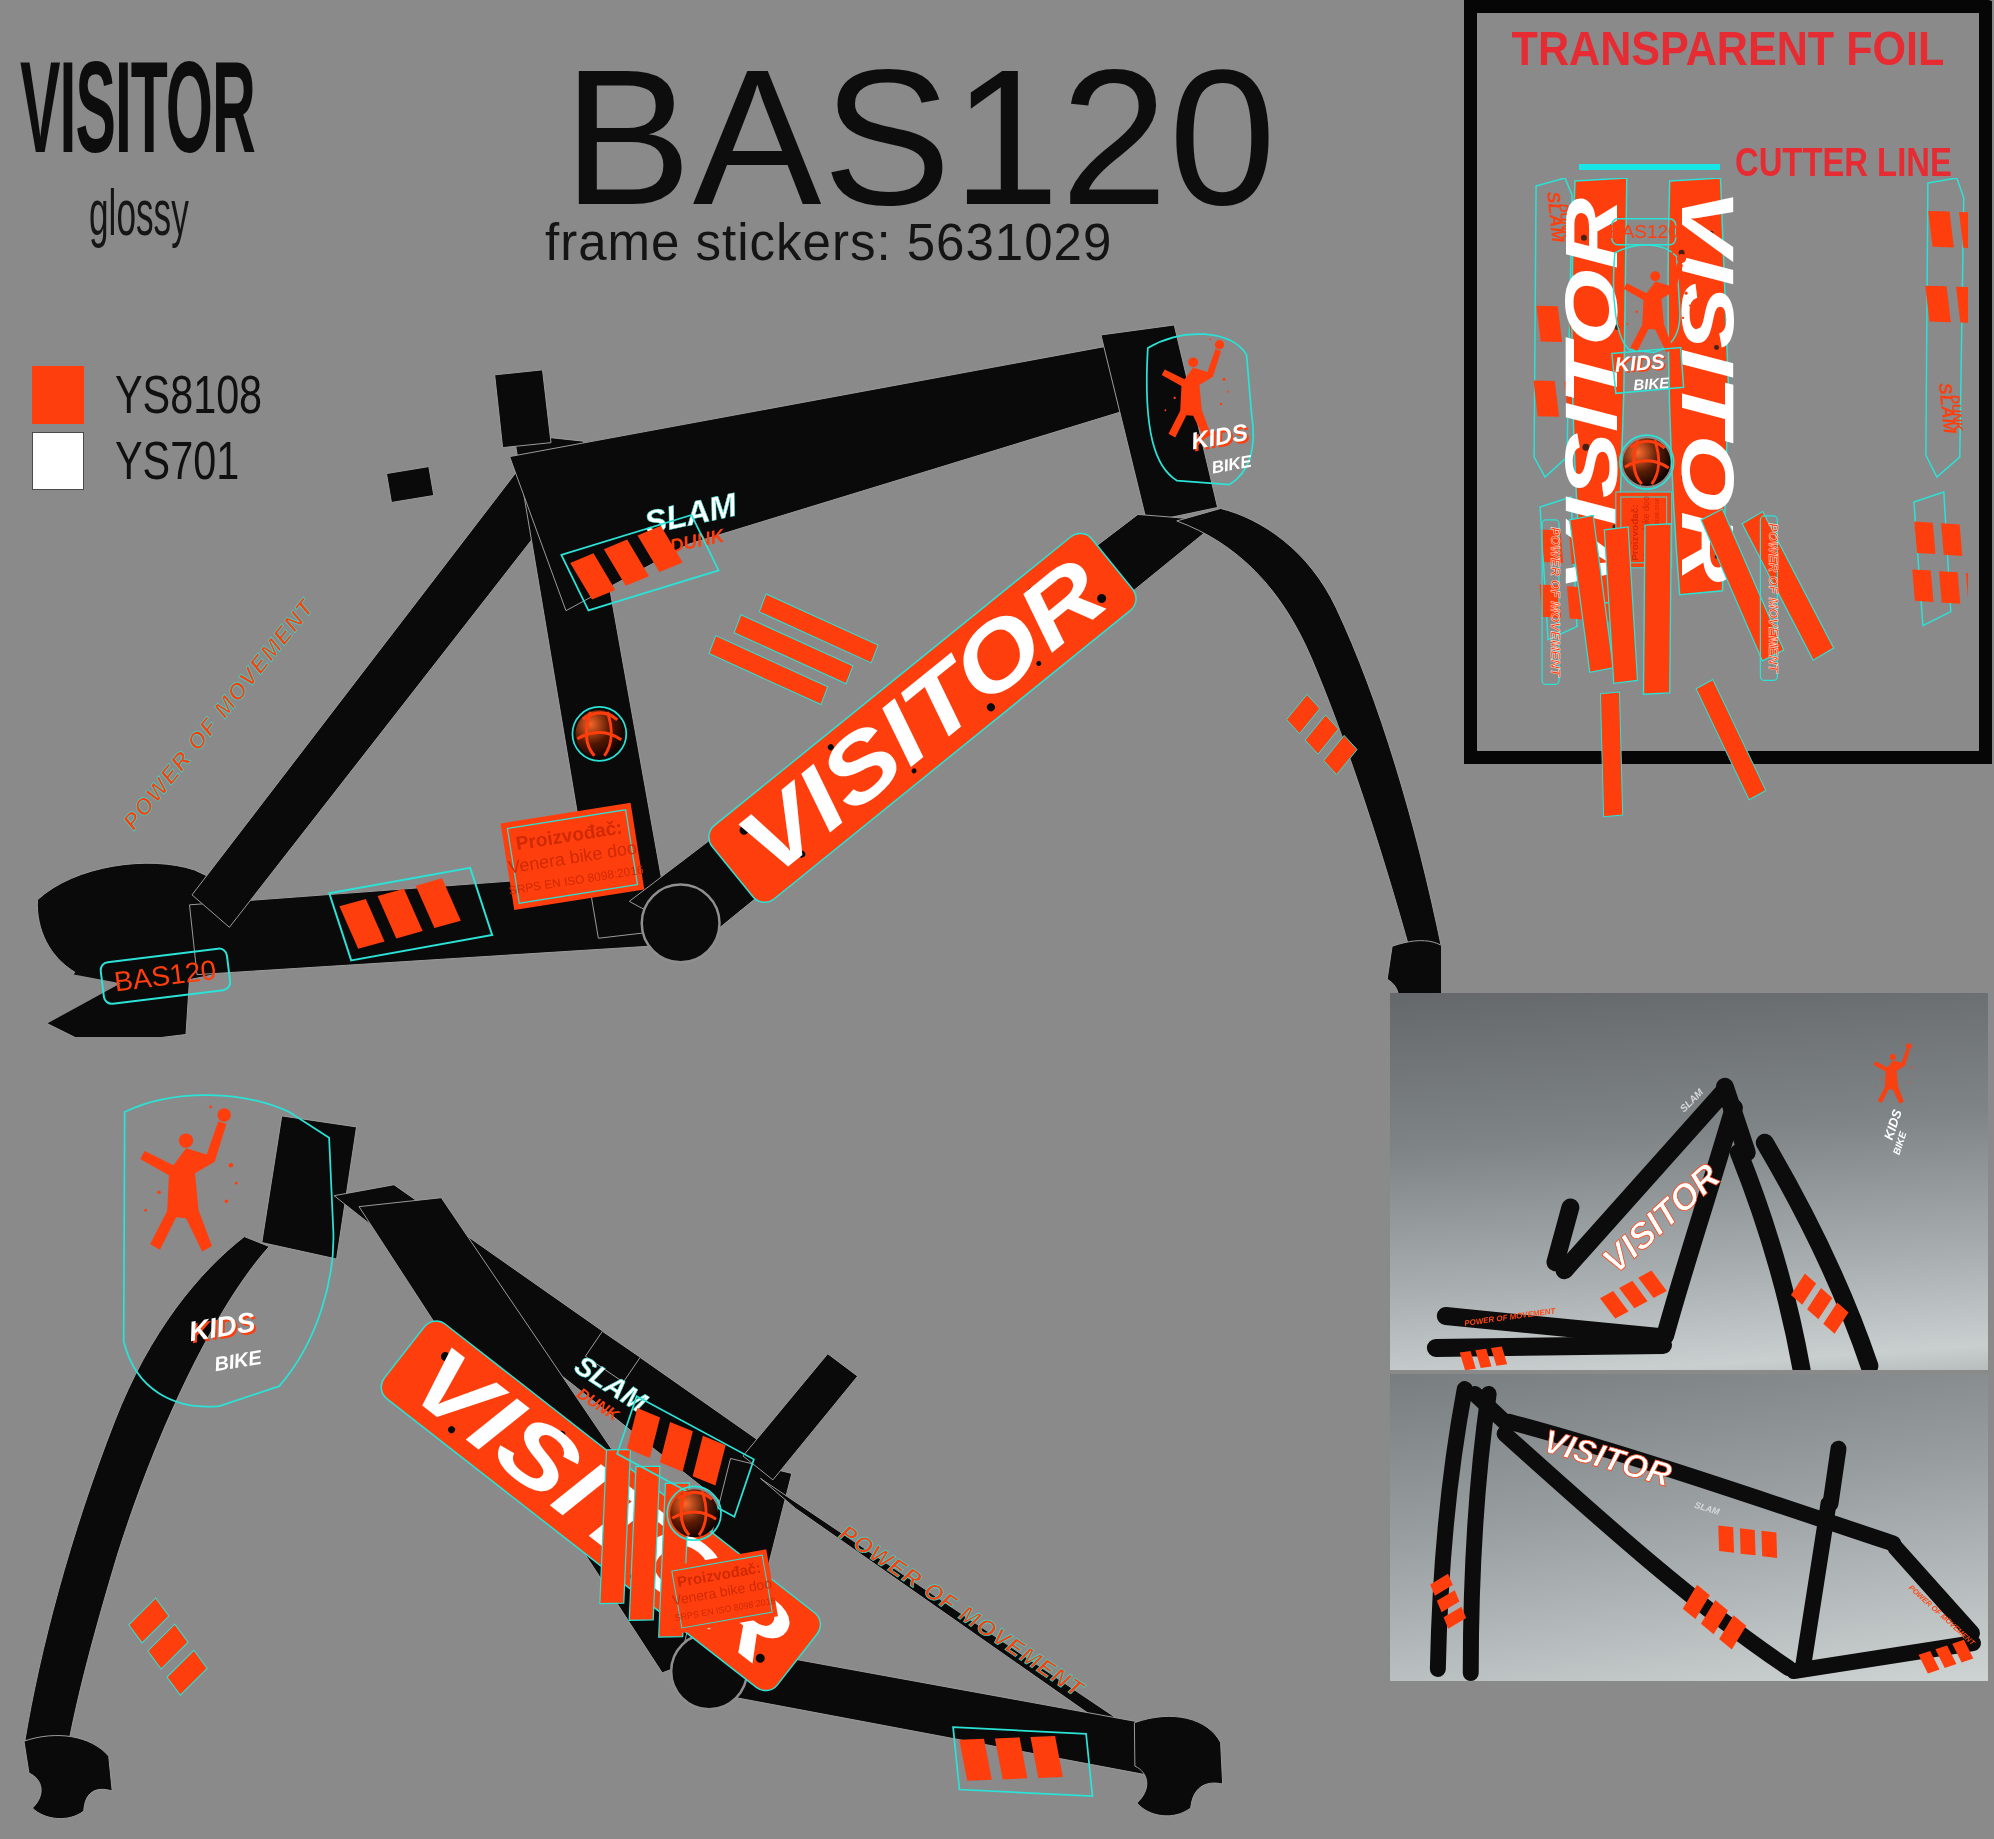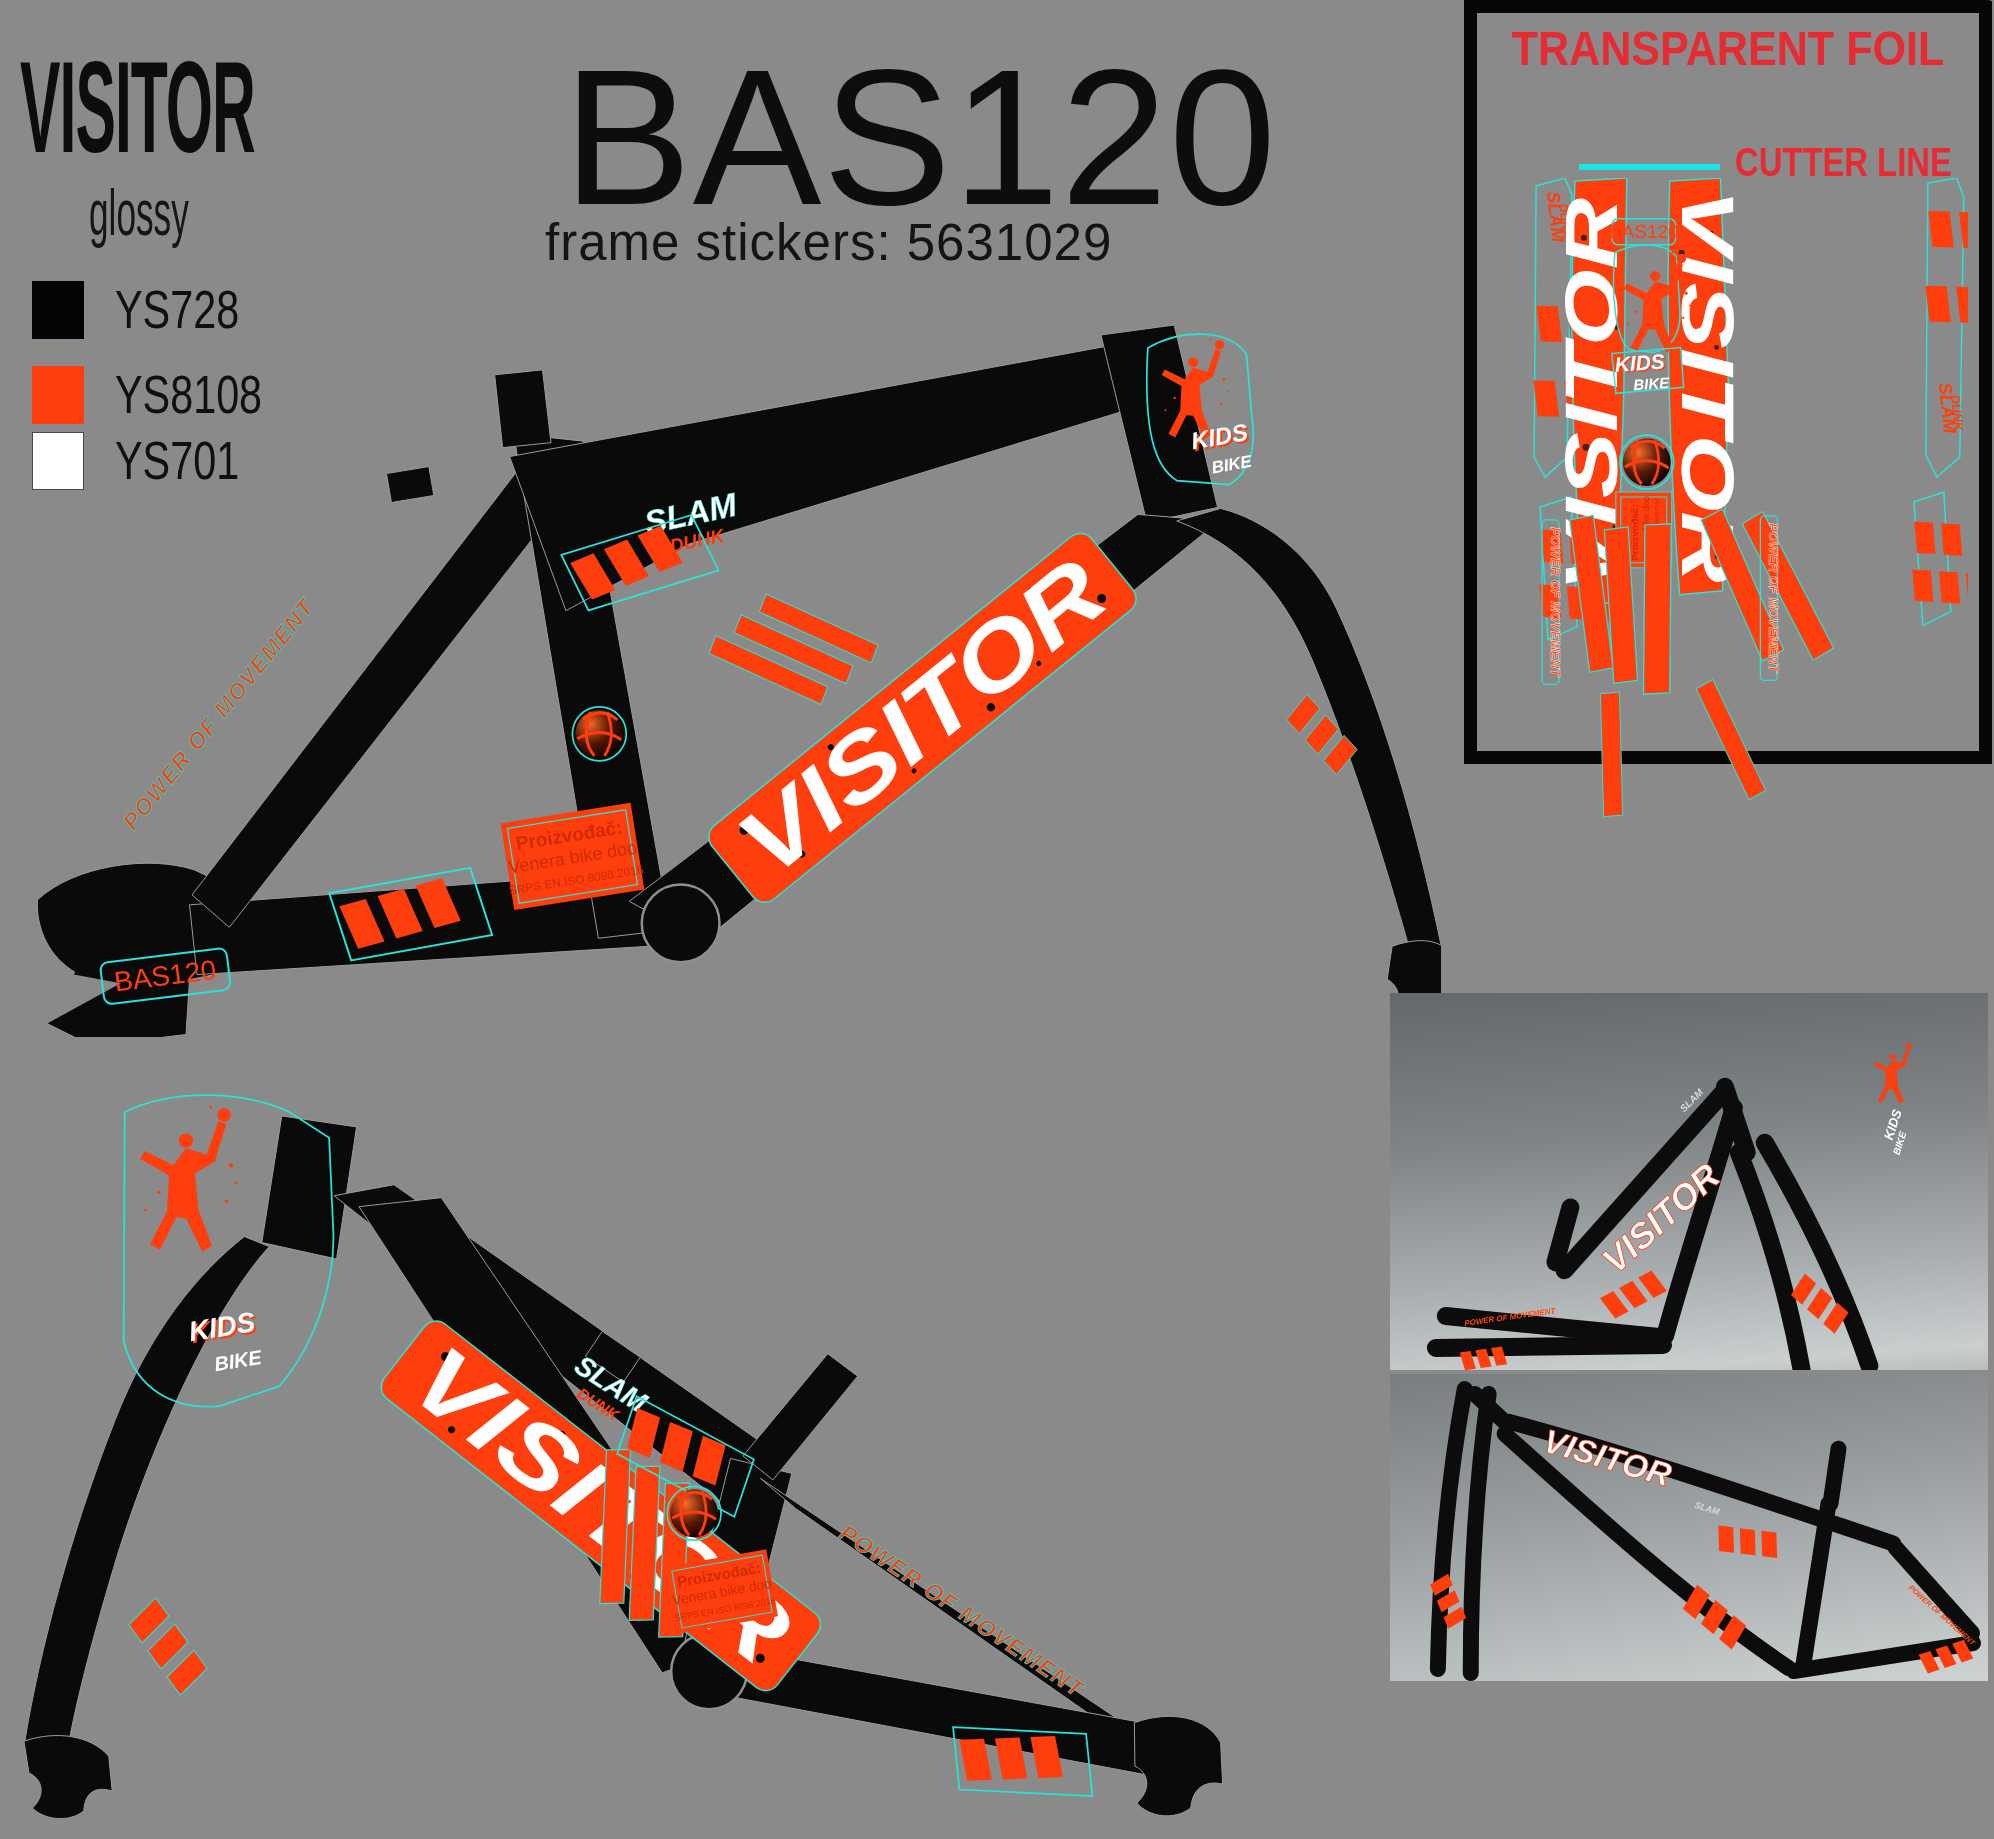--- a/index.html
+++ b/index.html
@@ -74,24 +74,20 @@
         <circle cx="60" cy="250" r="3"></circle>
           <circle cx="240" cy="230" r="4"></circle>
           <circle cx="205" cy="20" r="3"></circle>
       </g>
     </defs>
   </svg>
 
   <div class="abs brand-title">VISITOR</div>
   <div class="abs brand-finish">glossy</div>
 
-  <div class="abs sw-row" style="left:32px;top:279px">
-    <span class="sw sw-black"></span>
-    <span class="sw-label">YS728</span>
-  </div>
   <div class="abs sw-row" style="left:32px;top:364px">
     <span class="sw sw-orange"></span>
     <span class="sw-label">YS8108</span>
   </div>
   <div class="abs sw-row" style="left:32px;top:430px">
     <span class="sw sw-white"></span>
     <span class="sw-label">YS701</span>
   </div>
 
   <div class="abs model-title">BAS120</div>

